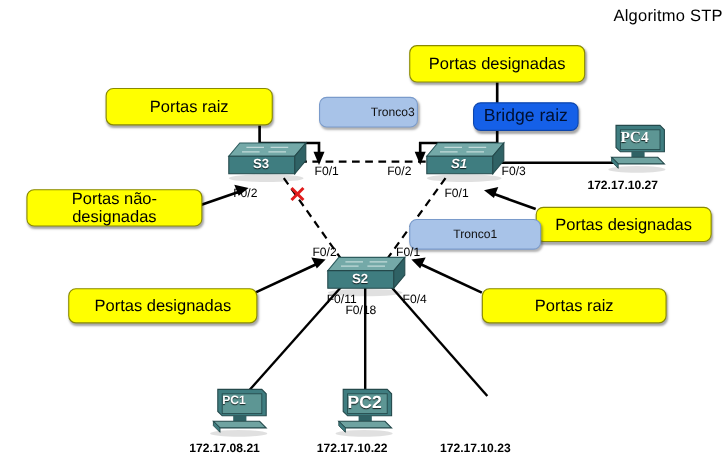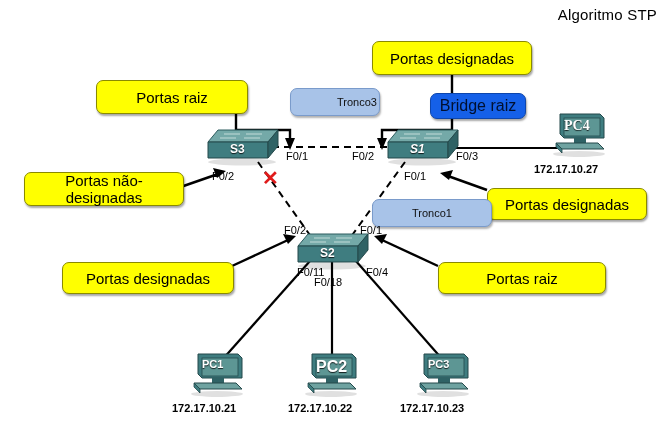--- a/index.html
+++ b/index.html
@@ -205,46 +205,35 @@
     <svg width="62" height="46" viewBox="0 0 62 46">
       <polygon points="12,2 52,2 56,6 56,26 16,26 12,22" fill="#3f7d80" stroke="#24494b" stroke-width="1"></polygon>
       <rect x="16" y="6" width="36" height="18" fill="#5d9694" stroke="#24494b" stroke-width=".8"></rect>
       <polygon points="26,26 38,26 38,31 26,31" fill="#2f6265"></polygon>
       <polygon points="8,31 50,31 56,37 14,37" fill="#6fa3a1" stroke="#24494b" stroke-width="1"></polygon>
       <polygon points="8,31 8,35 14,41 14,37" fill="#3f7d80" stroke="#24494b" stroke-width=".8"></polygon>
       <ellipse cx="31" cy="42" rx="26" ry="3" fill="#000" opacity=".12"></ellipse>
     </svg>
     <div class="dev-label" style="left:16px;top:6px;font-size:11px;">PC1</div>
   </div>
-  <div class="ip" style="left:172px;top:402px;">172.17.10.21</div>
+  <div class="ip" style="left:172px;top:402px;">172.17.08.21</div>
 
   <div class="device" style="left:300px;top:352px;">
     <svg width="62" height="46" viewBox="0 0 62 46">
       <polygon points="12,2 52,2 56,6 56,26 16,26 12,22" fill="#3f7d80" stroke="#24494b" stroke-width="1"></polygon>
       <rect x="16" y="6" width="36" height="18" fill="#5d9694" stroke="#24494b" stroke-width=".8"></rect>
       <polygon points="26,26 38,26 38,31 26,31" fill="#2f6265"></polygon>
       <polygon points="8,31 50,31 56,37 14,37" fill="#6fa3a1" stroke="#24494b" stroke-width="1"></polygon>
       <polygon points="8,31 8,35 14,41 14,37" fill="#3f7d80" stroke="#24494b" stroke-width=".8"></polygon>
       <ellipse cx="31" cy="42" rx="26" ry="3" fill="#000" opacity=".12"></ellipse>
     </svg>
     <div class="dev-label" style="left:16px;top:6px;font-size:16px;">PC2</div>
   </div>
   <div class="ip" style="left:288px;top:402px;">172.17.10.22</div>
 
-  <div class="device" style="left:412px;top:352px;">
-    <svg width="62" height="46" viewBox="0 0 62 46">
-      <polygon points="12,2 52,2 56,6 56,26 16,26 12,22" fill="#3f7d80" stroke="#24494b" stroke-width="1"></polygon>
-      <rect x="16" y="6" width="36" height="18" fill="#5d9694" stroke="#24494b" stroke-width=".8"></rect>
-      <polygon points="26,26 38,26 38,31 26,31" fill="#2f6265"></polygon>
-      <polygon points="8,31 50,31 56,37 14,37" fill="#6fa3a1" stroke="#24494b" stroke-width="1"></polygon>
-      <polygon points="8,31 8,35 14,41 14,37" fill="#3f7d80" stroke="#24494b" stroke-width=".8"></polygon>
-      <ellipse cx="31" cy="42" rx="26" ry="3" fill="#000" opacity=".12"></ellipse>
-    </svg>
-    <div class="dev-label" style="left:16px;top:6px;font-size:11px;">PC3</div>
-  </div>
   <div class="ip" style="left:400px;top:402px;">172.17.10.23</div>
 
   <div class="device" style="left:548px;top:112px;">
     <svg width="62" height="46" viewBox="0 0 62 46">
       <polygon points="12,2 52,2 56,6 56,26 16,26 12,22" fill="#3f7d80" stroke="#24494b" stroke-width="1"></polygon>
       <rect x="16" y="6" width="36" height="18" fill="#5d9694" stroke="#24494b" stroke-width=".8"></rect>
       <polygon points="26,26 38,26 38,31 26,31" fill="#2f6265"></polygon>
       <polygon points="8,31 50,31 56,37 14,37" fill="#6fa3a1" stroke="#24494b" stroke-width="1"></polygon>
       <polygon points="8,31 8,35 14,41 14,37" fill="#3f7d80" stroke="#24494b" stroke-width=".8"></polygon>
       <ellipse cx="31" cy="42" rx="26" ry="3" fill="#000" opacity=".12"></ellipse>

